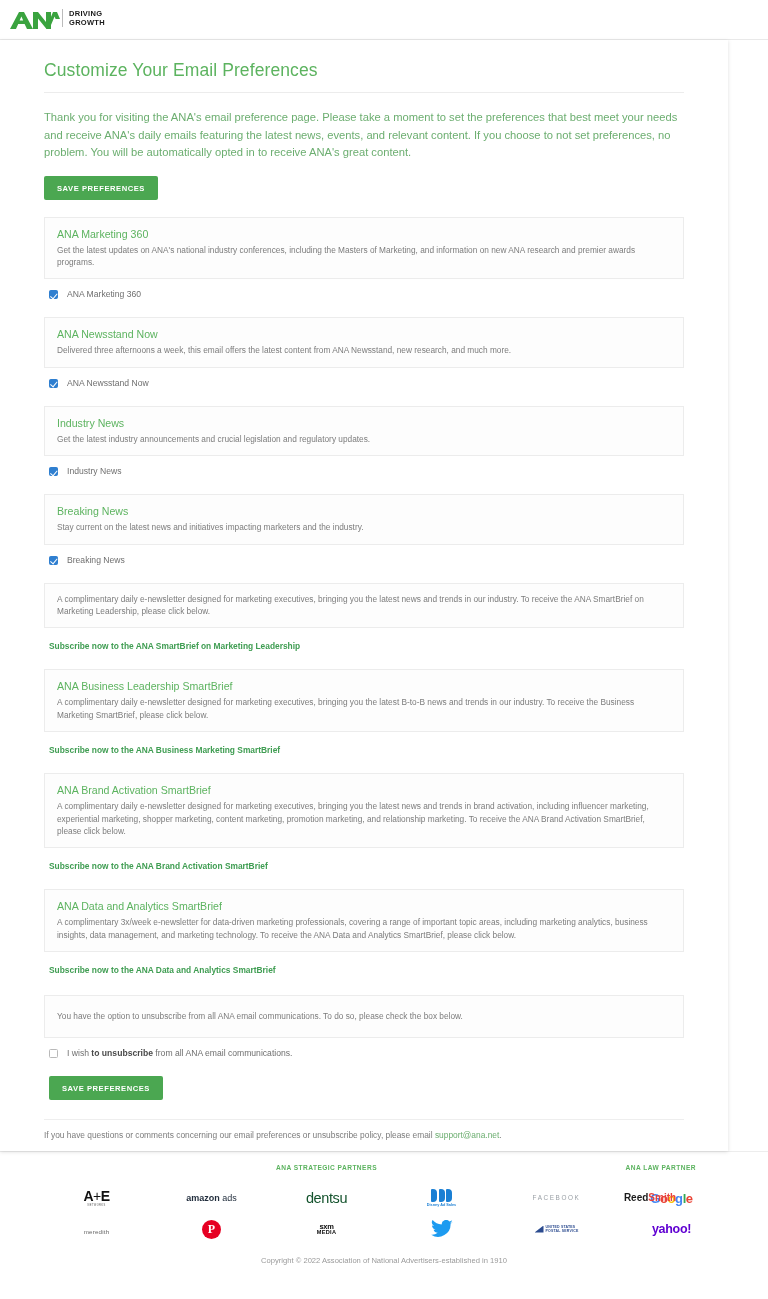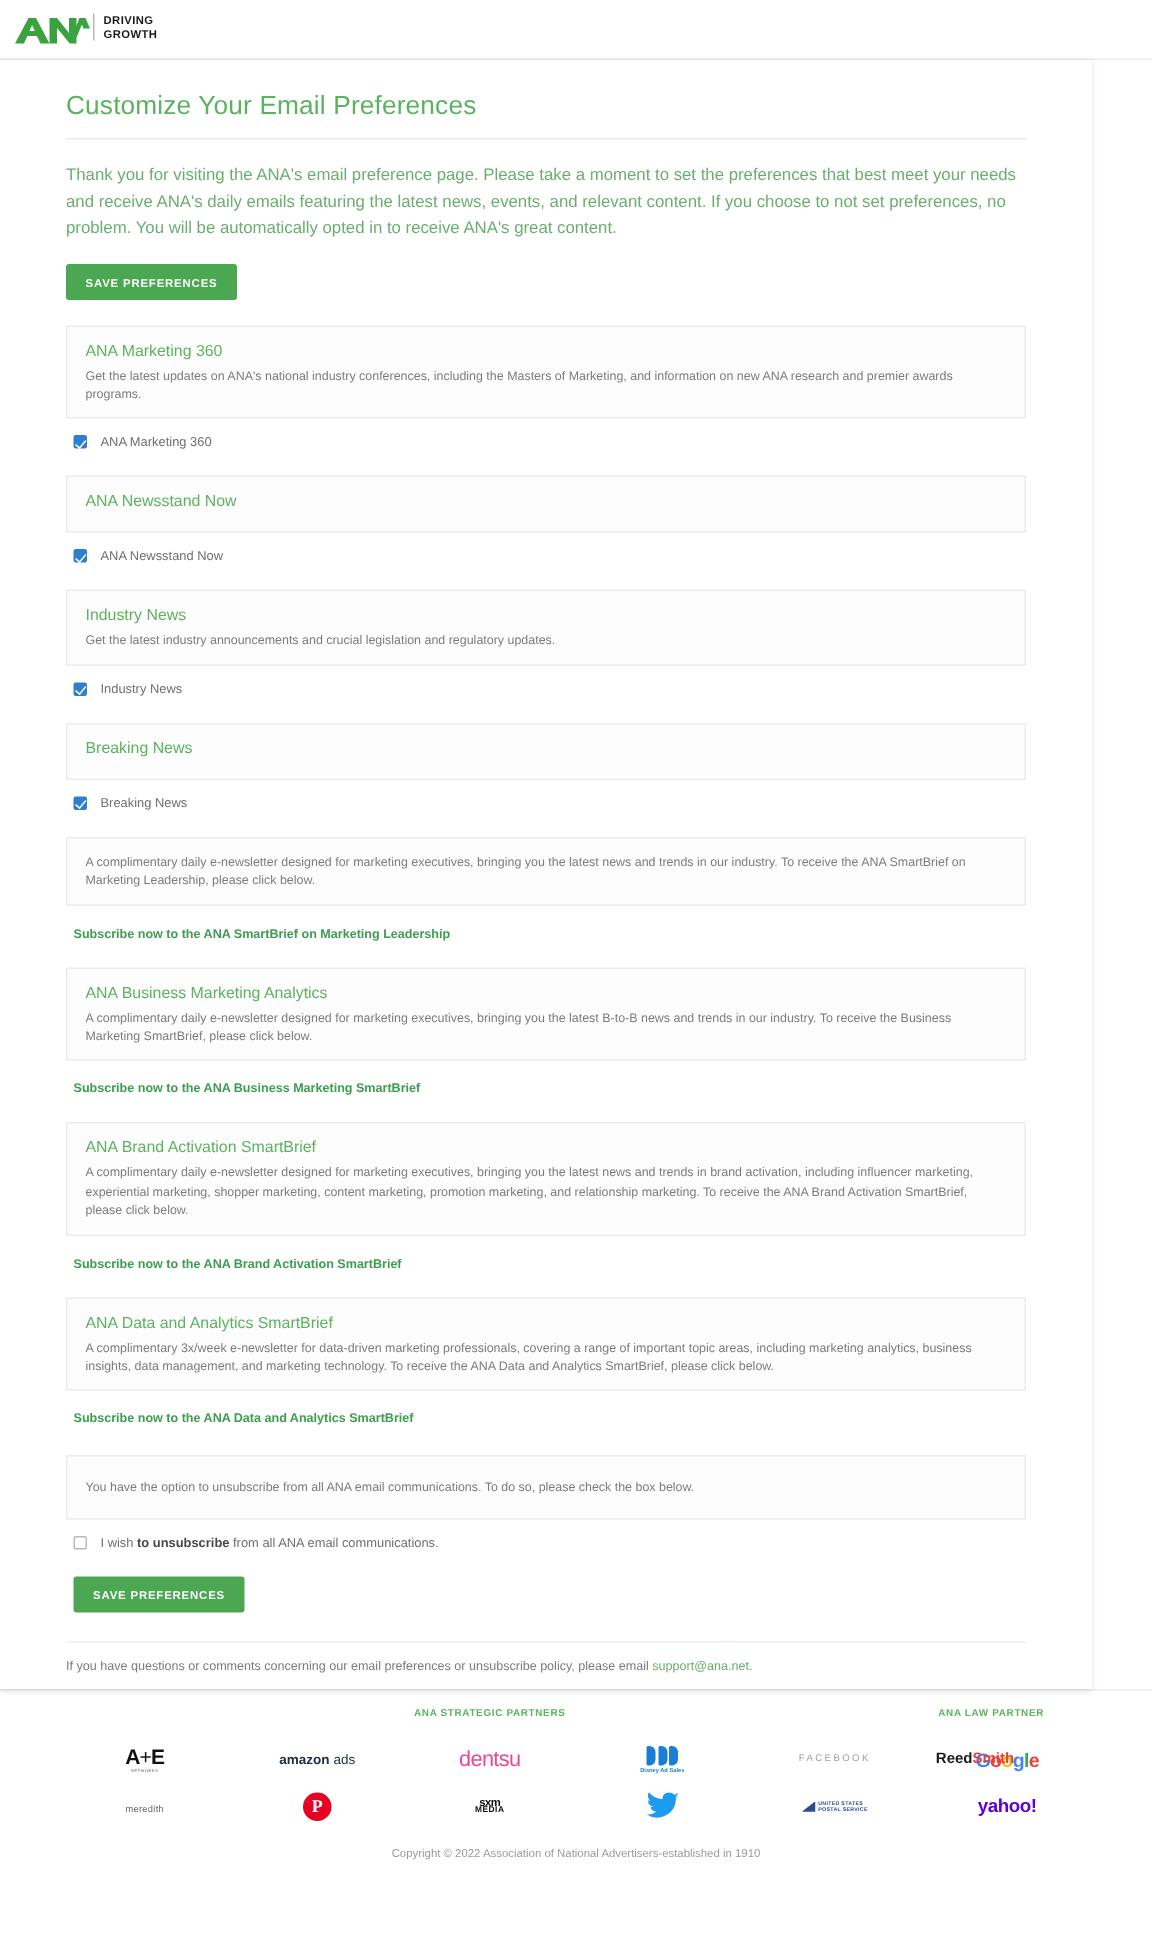--- a/index.html
+++ b/index.html
@@ -125,21 +125,21 @@
   .copyright {
     text-align:center; font-size:7.6px; color:#9a9a9a; margin-top:10px; line-height:11px;
   }
 
   
   .mk { font-family:"Liberation Sans", sans-serif; text-align:center; line-height:1; }
   .mk-ae { font-size:14px; font-weight:bold; color:#111; letter-spacing:-.5px; }
   .mk-ae small { display:block; font-size:2.6px; letter-spacing:.4px; color:#555; margin-top:1.5px; font-weight:normal;}
   .mk-amz { font-size:9px; color:#232f3e; font-weight:bold; }
   .mk-amz span { font-weight:normal; color:#232f3e; }
-  .mk-dentsu { font-size:14.5px; color:#ec4899; letter-spacing:-.4px; }
+  .mk-dentsu { font-size:14.5px; color:#14532d; letter-spacing:-.4px; }
   .mk-das { text-align:center; }
   .mk-das .bars { display:flex; gap:1.5px; justify-content:center; }
   .mk-das .bars i { display:block; width:6px; height:13px; background:#1a7fd4; border-radius:1px 4px 4px 1px; }
   .mk-das small { display:block; font-size:3.8px; color:#1a7fd4; font-weight:bold; margin-top:2px; }
   .mk-fb { font-size:6.4px; color:#9aa0a6; letter-spacing:1.6px; font-weight:normal; }
   .mk-goog { font-size:13px; font-weight:bold; letter-spacing:-.4px; }
   .mk-goog .b{color:#4285f4}.mk-goog .r{color:#ea4335}.mk-goog .y{color:#fbbc05}.mk-goog .g{color:#34a853}
   .mk-rs { font-size:10px; font-weight:bold; }
   .mk-rs .d{color:#1b1b1b}.mk-rs .s{color:#e8413c}
   .mk-mer { text-align:center; }
@@ -200,54 +200,56 @@
         <p class="card-desc">Get the latest updates on ANA's national industry conferences, including the Masters of Marketing, and information on new ANA research and premier awards programs.</p>
       </div>
       <label class="check-row">
         <span class="cb on"></span>
         <span class="check-label">ANA Marketing 360</span>
       </label>
 
       
       <div class="card">
         <div class="card-title">ANA Newsstand Now</div>
+        <p class="card-desc">Delivered three afternoons a week, this email offers the latest content from ANA Newsstand, new research, and much more.</p>
       </div>
       <label class="check-row">
         <span class="cb on"></span>
         <span class="check-label">ANA Newsstand Now</span>
       </label>
 
       
       <div class="card">
         <div class="card-title">Industry News</div>
         <p class="card-desc">Get the latest industry announcements and crucial legislation and regulatory updates.</p>
       </div>
       <label class="check-row">
         <span class="cb on"></span>
         <span class="check-label">Industry News</span>
       </label>
 
       
       <div class="card">
         <div class="card-title">Breaking News</div>
+        <p class="card-desc">Stay current on the latest news and initiatives impacting marketers and the industry.</p>
       </div>
       <label class="check-row">
         <span class="cb on"></span>
         <span class="check-label">Breaking News</span>
       </label>
 
       
       <div class="card">
         <p class="card-desc">A complimentary daily e-newsletter designed for marketing executives, bringing you the latest news and trends in our industry. To receive the ANA SmartBrief on Marketing Leadership, please click below.</p>
       </div>
       <a class="sub-link" href="#">Subscribe now to the ANA SmartBrief on Marketing Leadership</a>
 
       
       <div class="card">
-        <div class="card-title">ANA Business Marketing Analytics</div>
+        <div class="card-title">ANA Business Leadership SmartBrief</div>
         <p class="card-desc">A complimentary daily e-newsletter designed for marketing executives, bringing you the latest B-to-B news and trends in our industry. To receive the Business Marketing SmartBrief, please click below.</p>
       </div>
       <a class="sub-link" href="#">Subscribe now to the ANA Business Marketing SmartBrief</a>
 
       
       <div class="card">
         <div class="card-title">ANA Brand Activation SmartBrief</div>
         <p class="card-desc">A complimentary daily e-newsletter designed for marketing executives, bringing you the latest news and trends in brand activation, including influencer marketing, experiential marketing, shopper marketing, content marketing, promotion marketing, and relationship marketing. To receive the ANA Brand Activation SmartBrief, please click below.</p>
       </div>
       <a class="sub-link" href="#">Subscribe now to the ANA Brand Activation SmartBrief</a>

